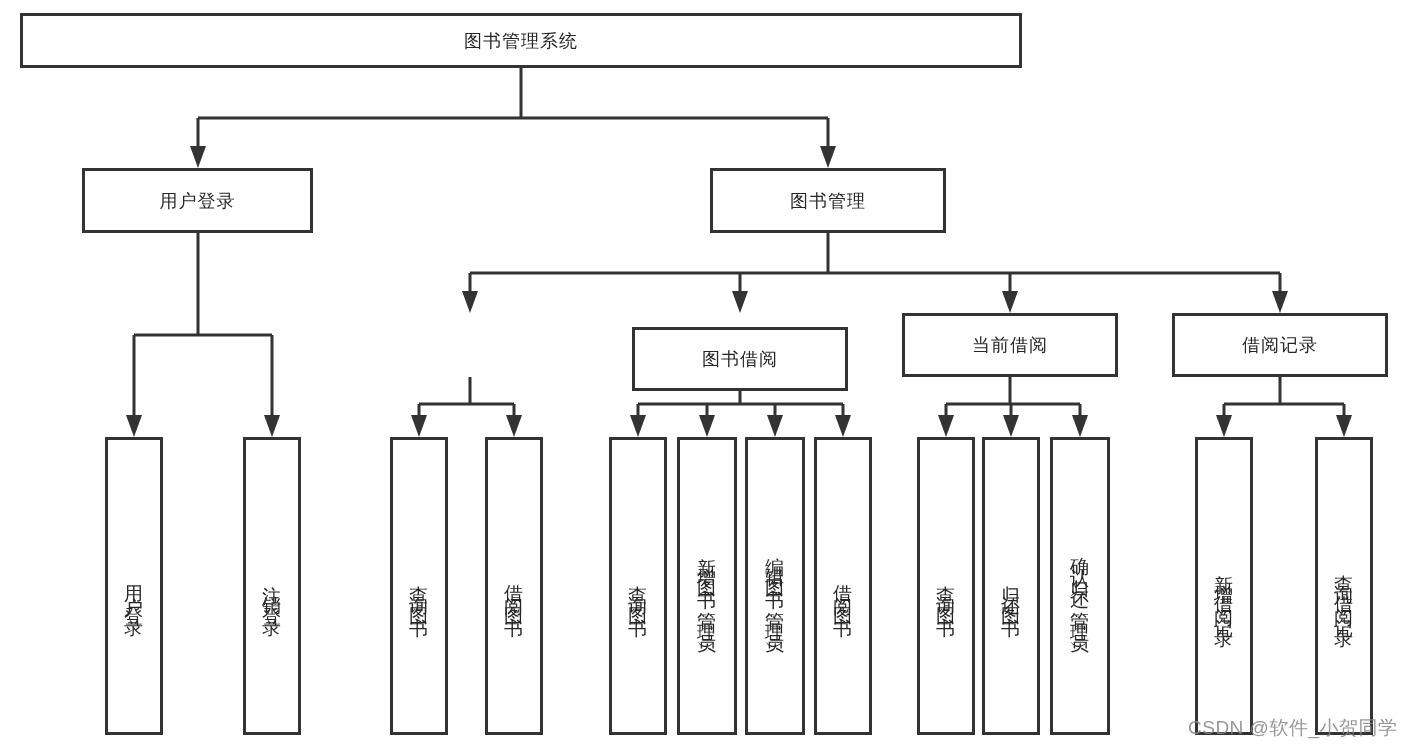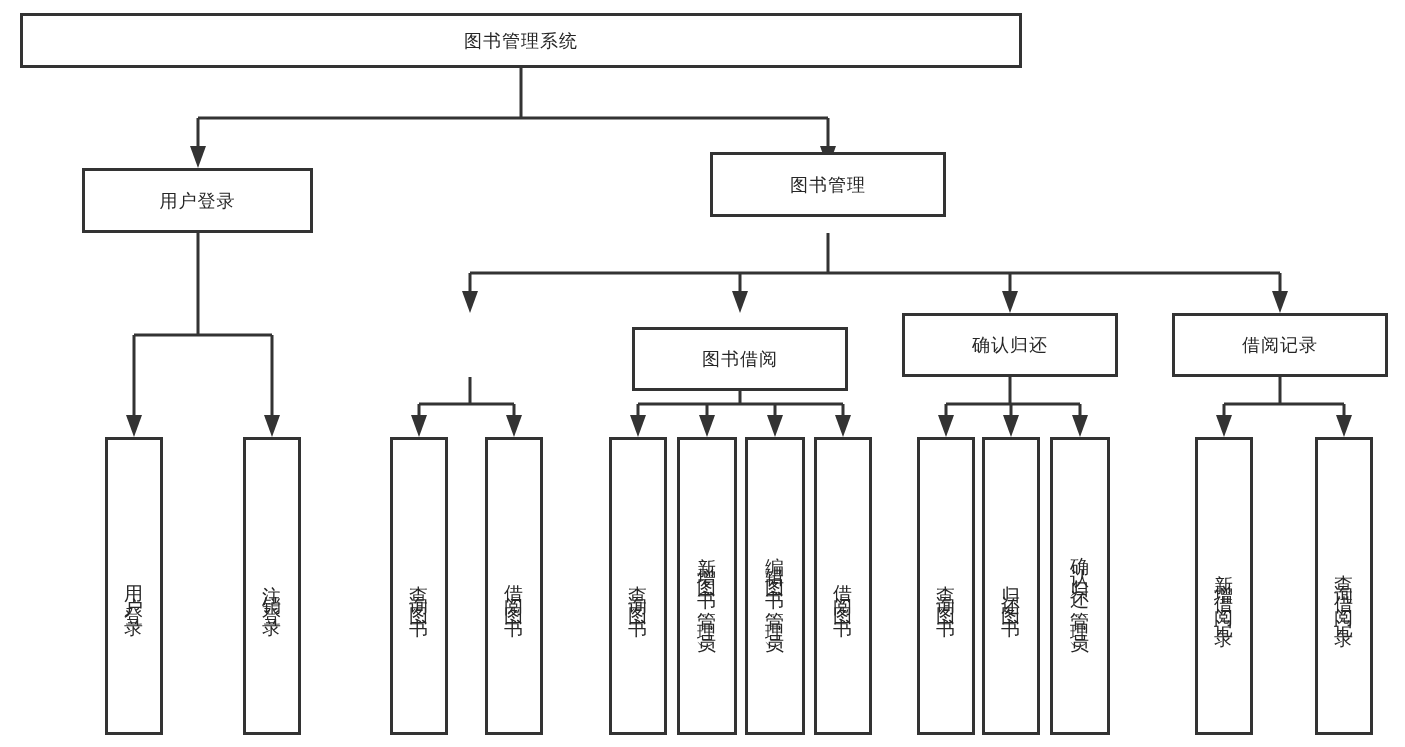--- a/index.html
+++ b/index.html
@@ -98,29 +98,29 @@
     </g>
   </svg>
 
   <div class="node h-node" style="left:20px; top:13px; width:1002px; height:55px">
     <span>图书管理系统</span>
   </div>
 
   <div class="node h-node" style="left:82px; top:168px; width:231px; height:65px">
     <span>用户登录</span>
   </div>
-  <div class="node h-node" style="left:710px; top:152px; width:236px; height:65px">
+  <div class="node h-node" style="left:710px; top:168px; width:236px; height:65px">
     <span>图书管理</span>
   </div>
 
   <div class="node h-node" style="left:632px; top:327px; width:216px; height:64px">
     <span>图书借阅</span>
   </div>
   <div class="node h-node" style="left:902px; top:313px; width:216px; height:64px">
-    <span>确认归还</span>
+    <span>当前借阅</span>
   </div>
   <div class="node h-node" style="left:1172px; top:313px; width:216px; height:64px">
     <span>借阅记录</span>
   </div>
 
   <div class="node v-node" style="left:105px; top:437px; width:58px; height:298px">
     <span>用户登录</span>
   </div>
   <div class="node v-node" style="left:243px; top:437px; width:58px; height:298px">
     <span>注销登录</span>
@@ -156,14 +156,15 @@
     <span>确认归还（管理员）</span>
   </div>
 
   <div class="node v-node" style="left:1195px; top:437px; width:58px; height:298px">
     <span>新增借阅记录</span>
   </div>
   <div class="node v-node" style="left:1315px; top:437px; width:58px; height:298px">
     <span>查询借阅记录</span>
   </div>
 
+  <div class="watermark">CSDN @软件_小贺同学</div>
 
 </div>
 
 </body></html>

